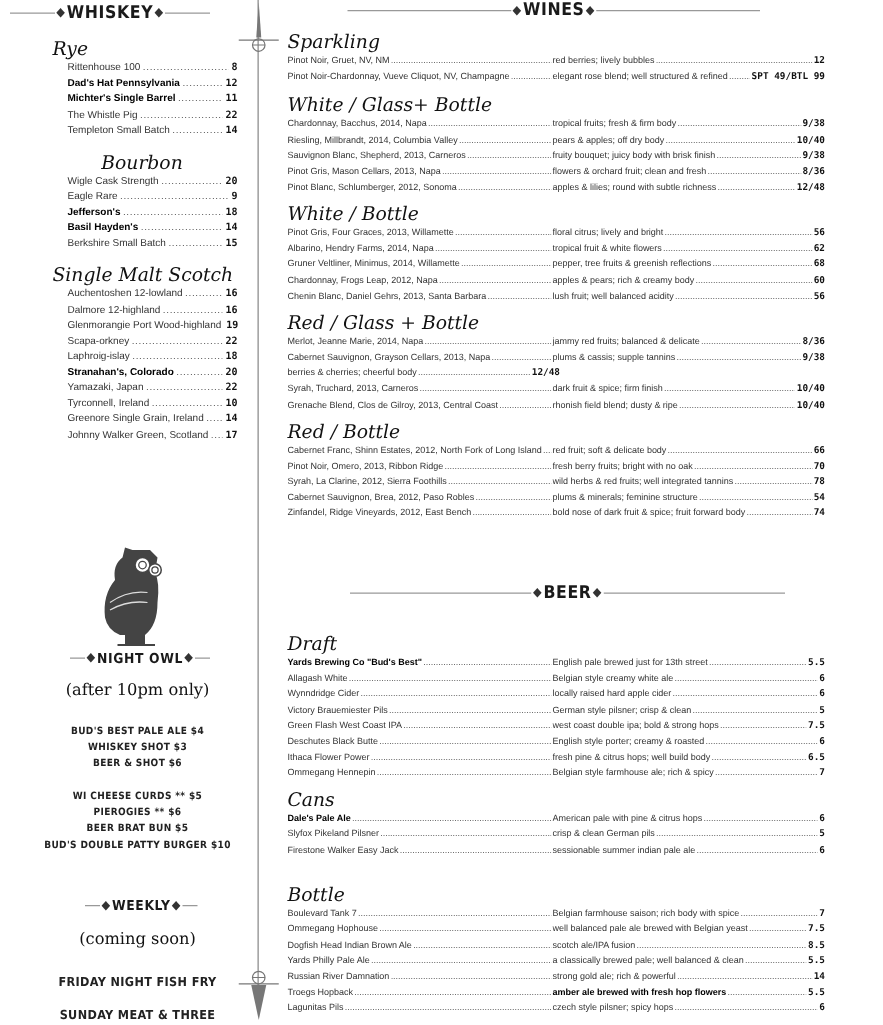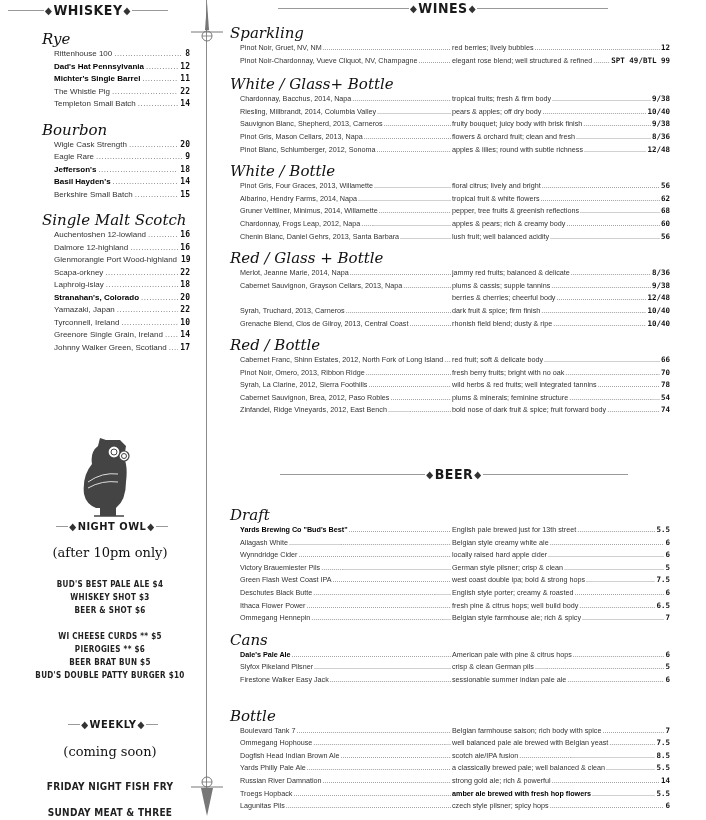--- a/index.html
+++ b/index.html
@@ -18,21 +18,21 @@
 
   .cat-title { font-family: "DejaVu Serif", serif; font-style: italic; font-size: 15px; color: #111; line-height: 18px; }
 
   .row { display: flex; align-items: flex-end; font-family: "Liberation Sans", sans-serif; font-size: 8px; line-height: 12.5px; color: #333; white-space: nowrap; padding-left: 12px; }
   .row .name { flex: 0 0 auto; }
   .row .name.bold { color: #000; font-weight: bold; }
   .row .dots { flex: 1 1 auto; overflow: hidden; margin: 0 2px; color: #555; letter-spacing: 0.5px; }
   .row .dots::before { content: "........................................................................................................................................................................................................"; }
   .row .price { flex: 0 0 auto; font-family: "DejaVu Sans Mono", monospace; font-weight: bold; color: #111; }
 
-  .wrow { display: flex; align-items: baseline; font-size: 7.2px; line-height: 12.6px; white-space: nowrap; color: #333; justify-content: flex-end; }
+  .wrow { display: flex; align-items: baseline; font-size: 7.2px; line-height: 12.6px; white-space: nowrap; color: #333; }
   .wrow .wl { width: 212px; display: flex; overflow: hidden; }
   .wrow .wl .name.bold { font-weight: bold; color: #000; }
   .wrow .wr { width: 218px; display: flex; overflow: hidden; }
   .wrow .dots { flex: 1 1 auto; overflow: hidden; margin: 0 1px; color: #555; }
   .wrow .dots::before { content: "..................................................................................................................................................................................................................................."; }
   .wrow .price { font-family: "DejaVu Sans Mono", monospace; font-weight: bold; color: #111; font-size: 7.5px; }
   .wrow .desc.bold { font-weight: bold; color: #000; }
 
   .block { position: absolute; }
   .center-text { text-align: center; font-family: "DejaVu Sans Condensed", "DejaVu Sans", sans-serif; font-size: 8px; font-weight: bold; color: #222; line-height: 13px; letter-spacing: 0.3px; }
@@ -84,21 +84,21 @@
       <div class="row">
         <span class="name">The Whistle Pig</span>
         <span class="dots"></span>
         <span class="price">22</span>
       </div>
       <div class="row">
         <span class="name">Templeton Small Batch</span>
         <span class="dots"></span>
         <span class="price">14</span>
       </div>
-      <div class="cat-title" style="margin-top: 10px;">Bourbon</div>
+      <div class="cat-title" style="margin-top: 10px; margin-left: 39px;">Bourbon</div>
       <div class="row">
         <span class="name">Wigle Cask Strength</span>
         <span class="dots"></span>
         <span class="price">20</span>
       </div>
       <div class="row">
         <span class="name">Eagle Rare</span>
         <span class="dots"></span>
         <span class="price">9</span>
       </div>

